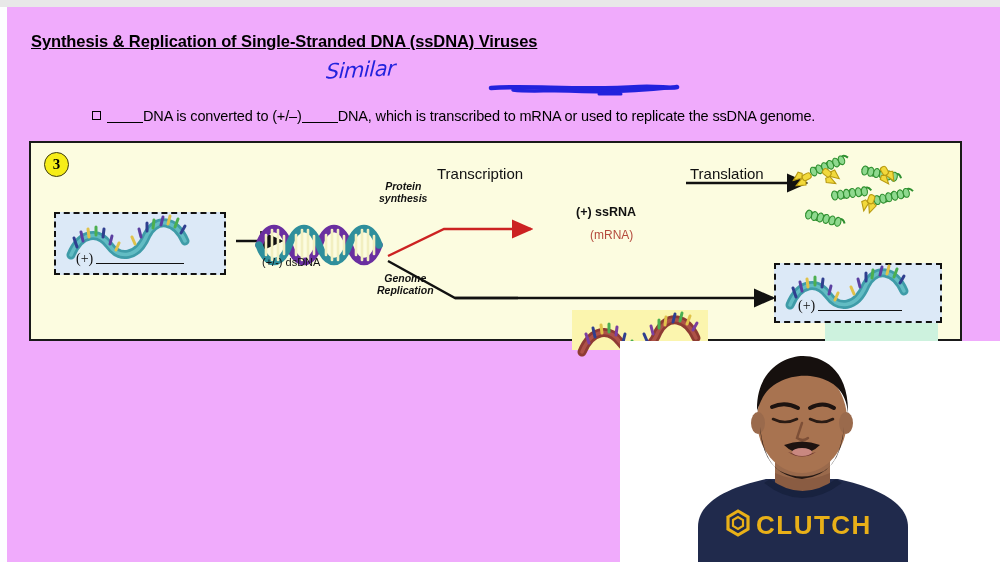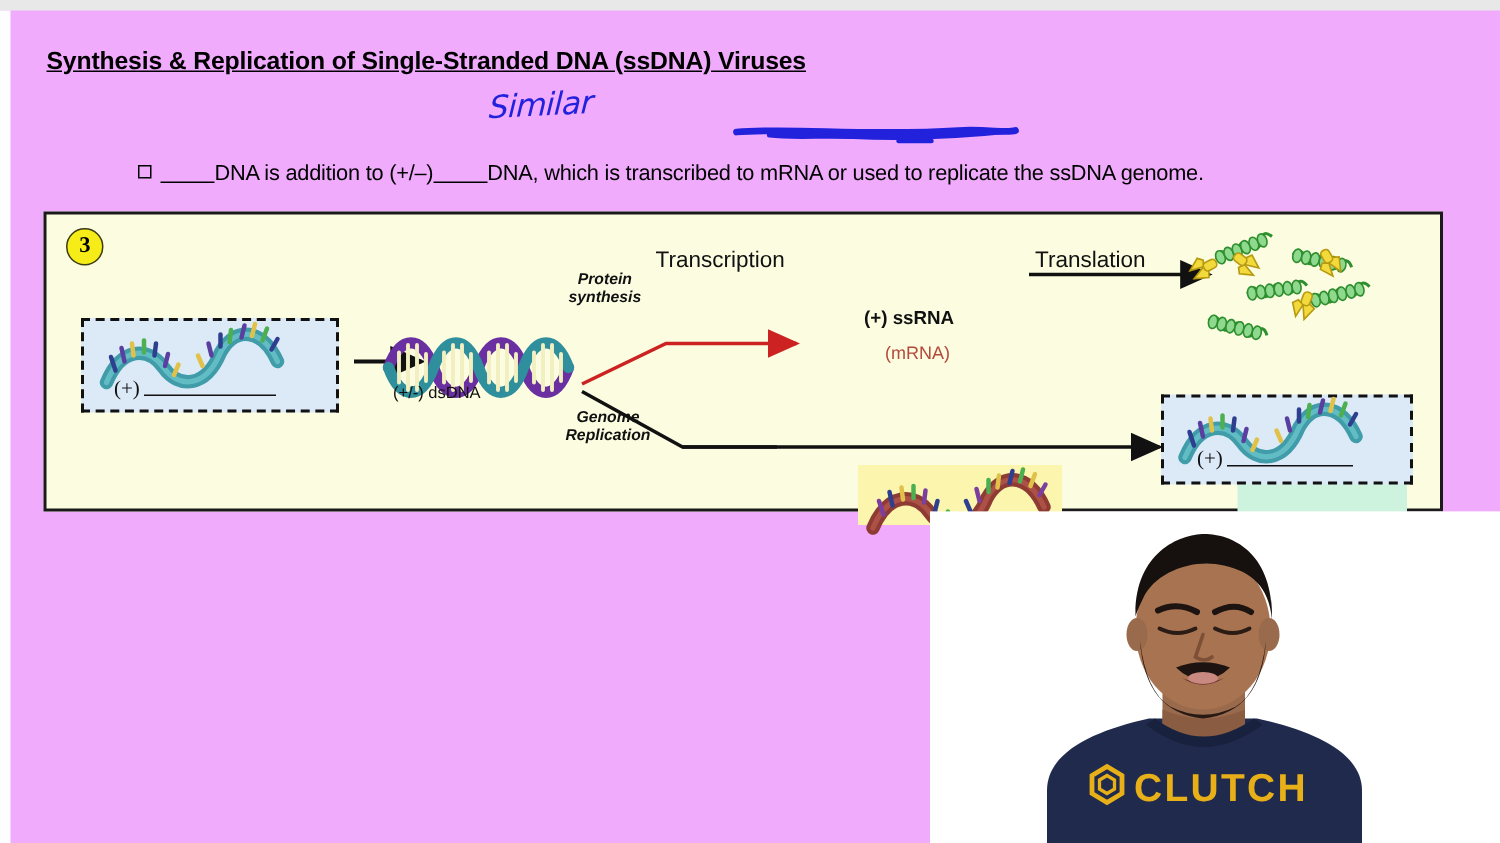--- a/index.html
+++ b/index.html
@@ -253,21 +253,21 @@
 
   <div class="handwritten">Similar</div>
 
   <svg class="scribble" viewBox="0 0 190 16">
     <path d="M2,7 C40,4 90,10 150,6 C170,5 182,8 188,6" stroke="#2222dd" stroke-width="4.5" fill="none" stroke-linecap="round"></path>
     <path d="M188,6 C160,9 120,12 80,10 C60,9 40,11 24,9" stroke="#2222dd" stroke-width="3.5" fill="none" stroke-linecap="round"></path>
     <path d="M130,9 L110,13 L132,13" stroke="#2222dd" stroke-width="3" fill="none" stroke-linecap="round" stroke-linejoin="round"></path>
   </svg>
 
   <div class="subbullet">
-    <span class="sq"></span><span class="blank-s"></span><span>DNA is addition to (+/–)</span><span class="blank-s"></span><span>DNA, which is transcribed to mRNA or used to replicate the ssDNA genome.</span>
+    <span class="sq"></span><span class="blank-s"></span><span>DNA is converted to (+/–)</span><span class="blank-s"></span><span>DNA, which is transcribed to mRNA or used to replicate the ssDNA genome.</span>
   </div>
 
   <div class="figure">
 
     <div class="badge3">3</div>
 
     <div class="rna-box"></div>
     <div class="protein-box"></div>
 
     <div class="dashbox box-left"></div>

